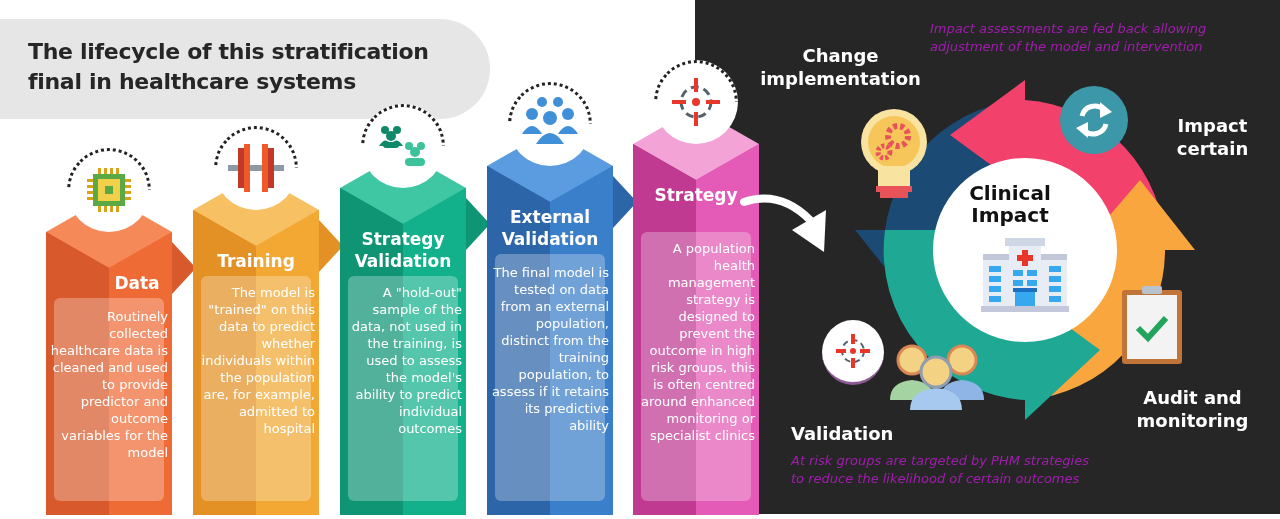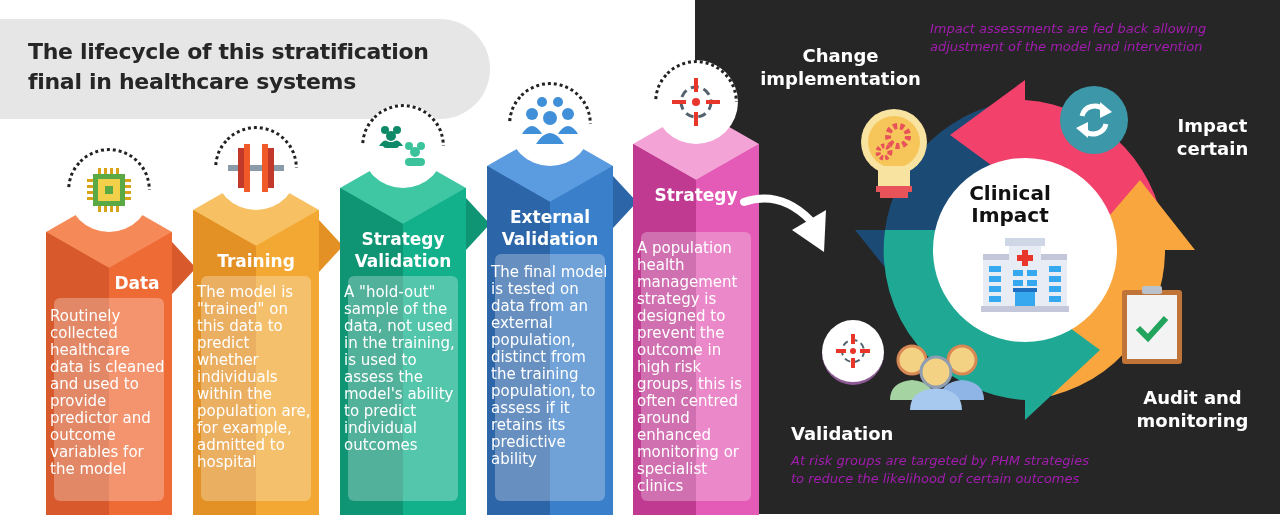--- a/index.html
+++ b/index.html
@@ -8,21 +8,21 @@
   .title-box{position:absolute;left:0;top:19px;width:490px;height:100px;background:#e6e6e6;border-radius:0 50px 50px 0;}
   .title{position:absolute;left:28px;top:37px;width:460px;font-weight:bold;font-size:22px;line-height:30px;color:#262626;letter-spacing:-0.3px;}
 
   .col{position:absolute;width:126px;bottom:4px;}
   .col .body{position:absolute;left:0;top:0;right:0;bottom:0;}
   .col .left-half{position:absolute;left:0;top:0;width:63px;bottom:0;}
   .col .cap{position:absolute;left:0;top:-36px;width:126px;height:72px;}
   .col .arrow{position:absolute;right:-24px;width:0;height:0;border-top:26px solid transparent;border-bottom:26px solid transparent;border-left:24px solid;}
   .col .label{position:absolute;left:0;width:126px;text-align:center;color:#fff;font-weight:bold;font-size:17px;line-height:22px;}
   .col .desc-box{position:absolute;left:8px;right:8px;bottom:14px;border-radius:6px;background:rgba(255,255,255,0.28);}
-  .col .desc{position:absolute;left:0;right:0;text-align:left;color:#fff;font-size:15px;line-height:17px;padding:0 4px;}
+  .col .desc{position:absolute;left:0;right:0;text-align:right;color:#fff;font-size:13px;line-height:17px;padding:0 4px;}
   .icon-circle{position:absolute;width:84px;height:84px;border-radius:50%;background:#fff;}
   .dots{position:absolute;width:84px;height:84px;border-radius:50%;border:3px dotted #222;border-bottom-color:transparent;border-left-color:transparent;transform:rotate(-45deg);box-sizing:border-box;}
 
   .cycle-text{position:absolute;color:#fff;}
   .stage-label{font-weight:bold;font-size:18px;line-height:23px;text-align:center;}
   .note{font-size:13px;line-height:18px;color:#a21caf;font-style:italic;}
 </style>
 </head>
 <body>
 

